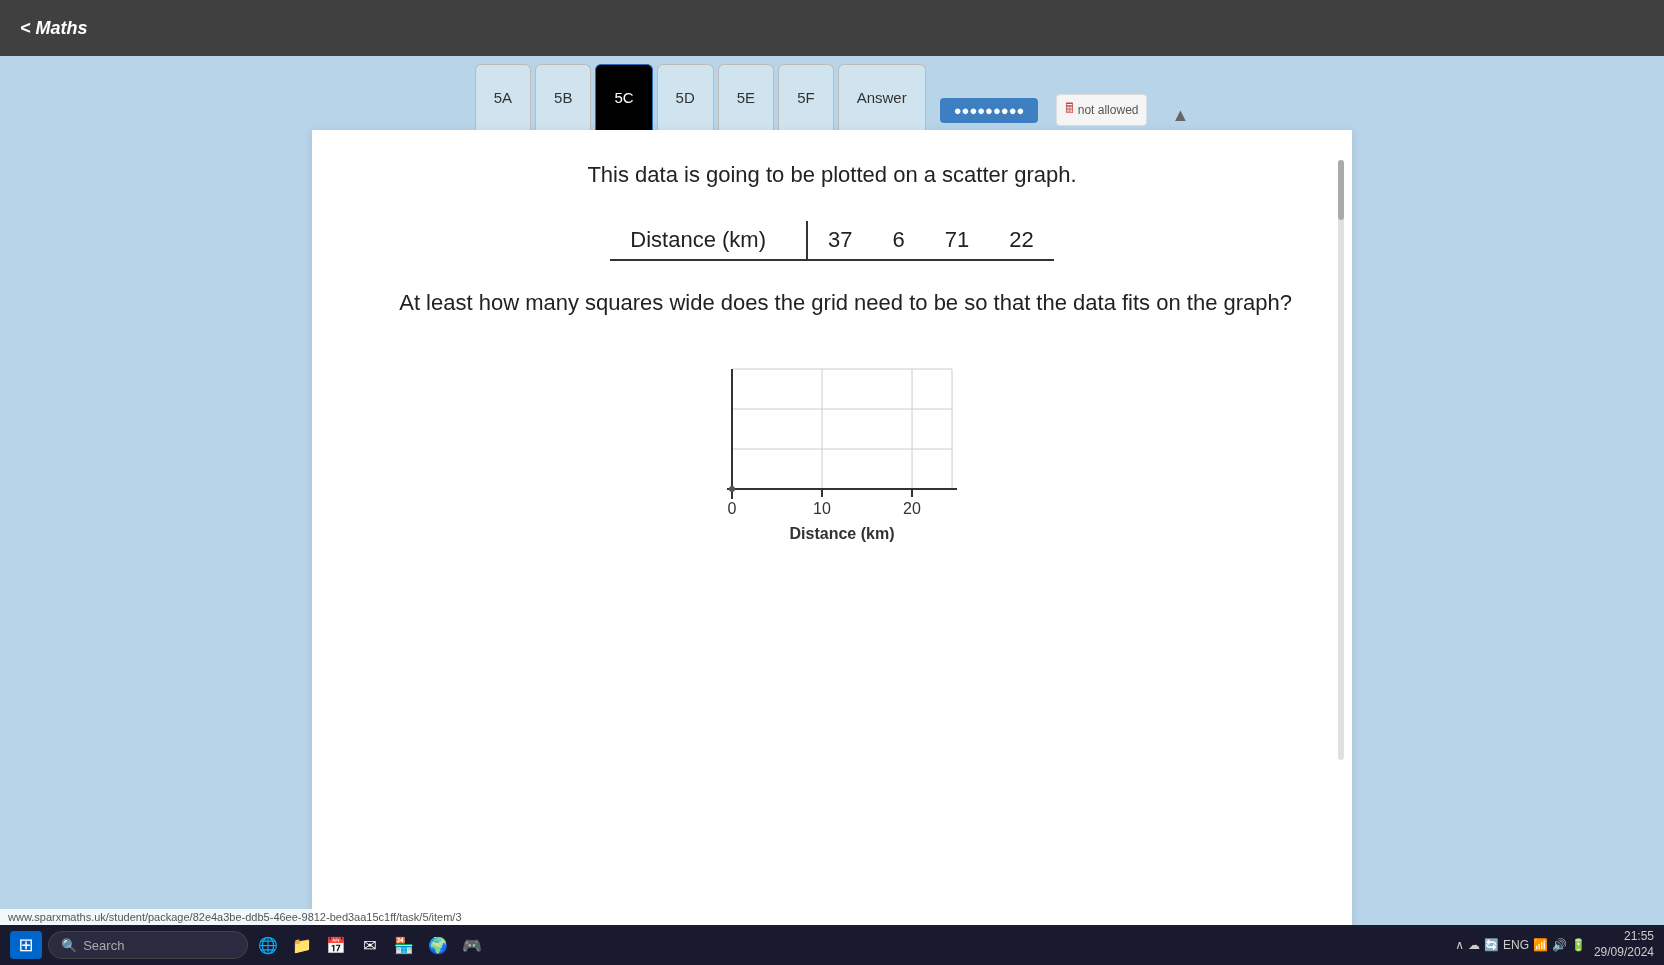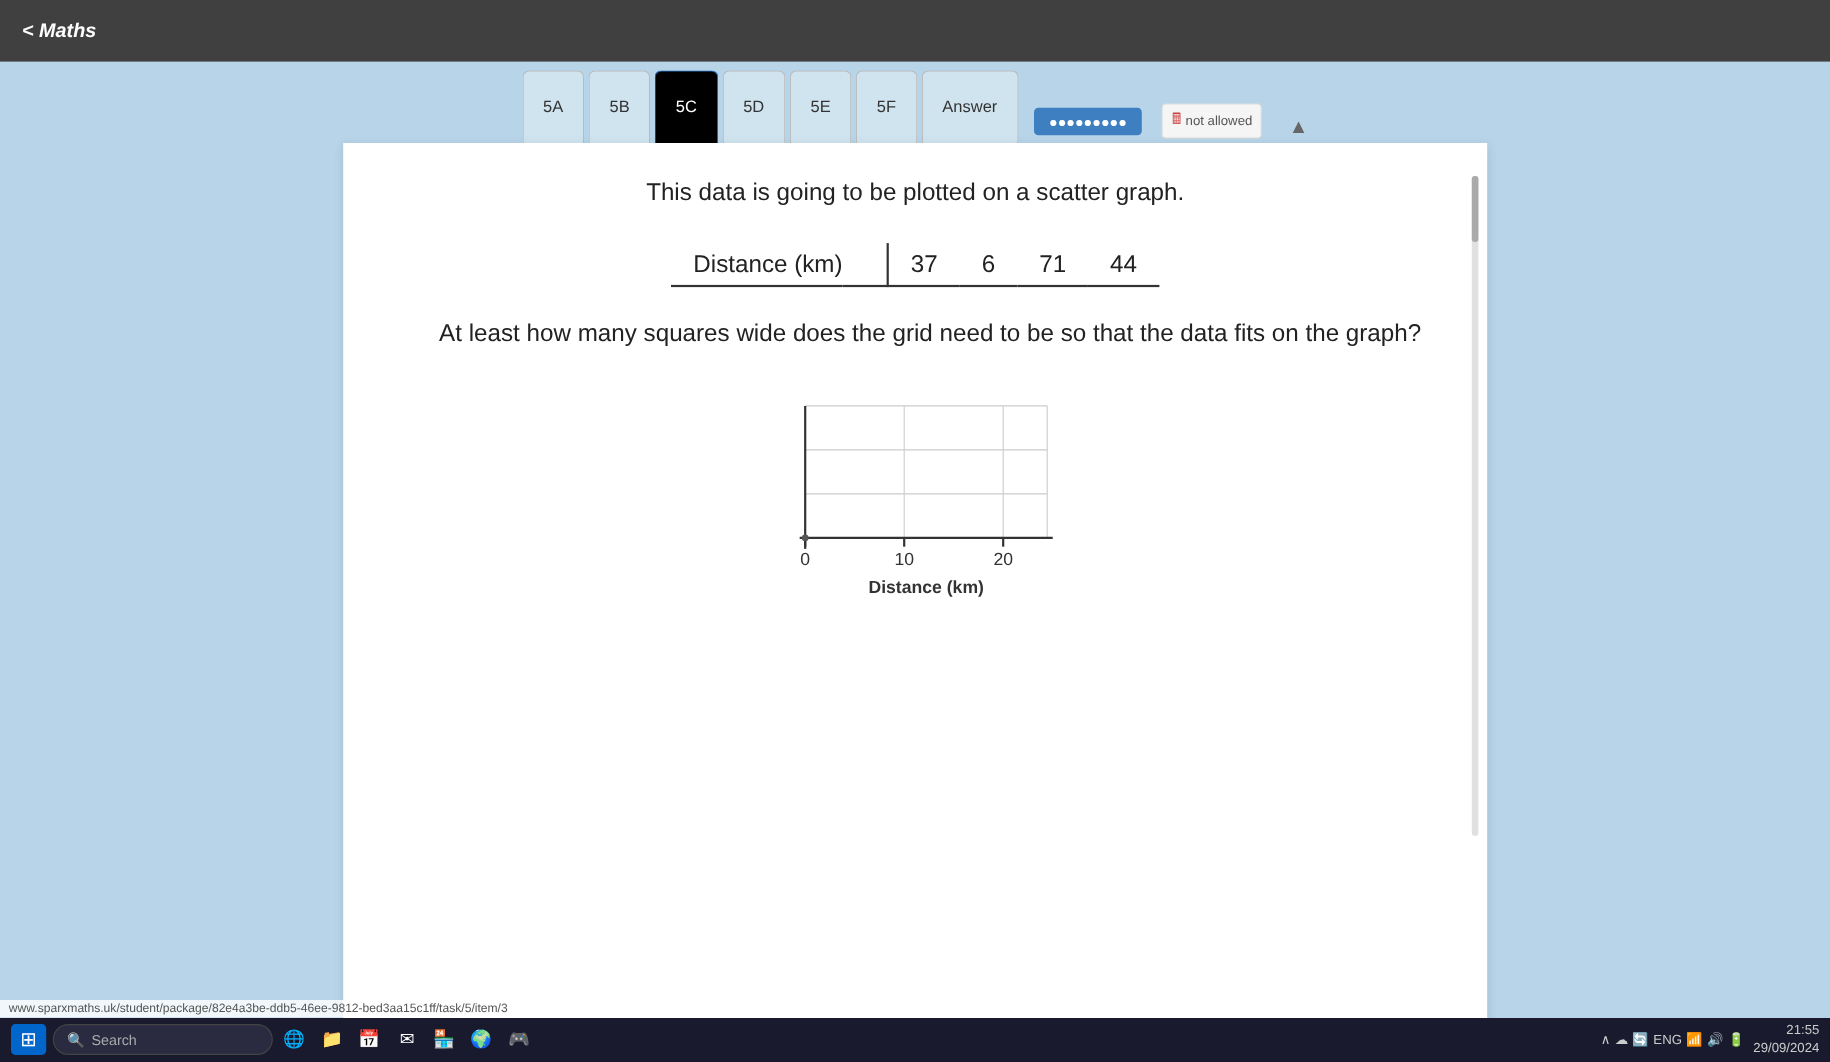--- a/index.html
+++ b/index.html
@@ -355,21 +355,21 @@
     <p class="question-text">This data is going to be plotted on a scatter graph.</p>
 
     <table class="data-table">
       <tbody>
           <tr>
         <td class="row-label table-border-bottom">Distance (km)</td>
         <td class="table-border-bottom table-border-right" style="width:2px; border-bottom: 2px solid #333;"></td>
         <td class="data-value table-border-bottom">37</td>
         <td class="data-value table-border-bottom">6</td>
         <td class="data-value table-border-bottom">71</td>
-        <td class="data-value table-border-bottom">44</td>
+        <td class="data-value table-border-bottom">22</td>
       </tr>
     </tbody>
       </table>
 
 
     <p class="main-question">At least how many squares wide does the grid need to be so that the data fits on the graph?</p>
 
     <div class="graph-container">
       <svg class="graph-svg" width="320" height="200" viewBox="0 0 320 200">
 

